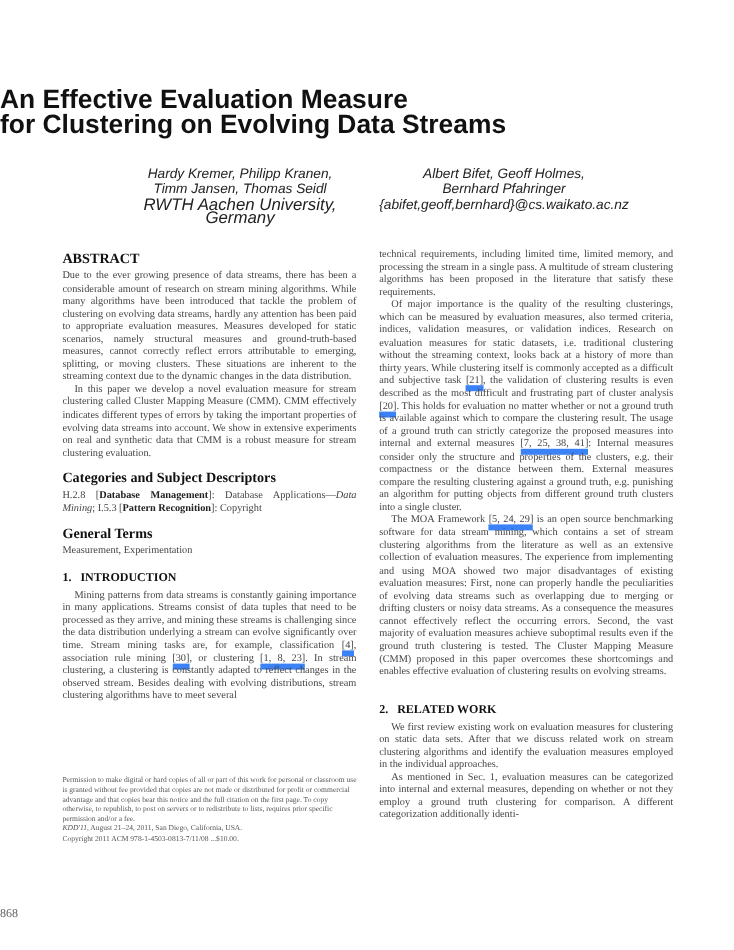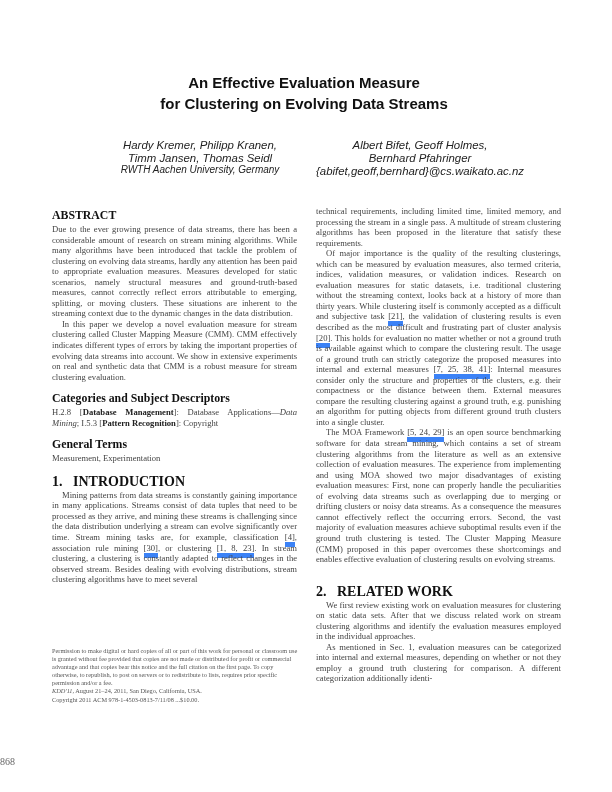--- a/index.html
+++ b/index.html
@@ -1,37 +1,37 @@
 <!DOCTYPE html>
 <html><head>
   <meta charset="utf-8">
   <style>
     html, body { margin: 0; padding: 0; background: #ffffff; }
     body { width: 612px; height: 792px; position: relative; overflow: hidden; color: #333; }
     .title {
-      position: absolute; left: 0; width: 608px; top: 72px; text-align: center;
-      font-family: "Liberation Sans", sans-serif; font-weight: bold; font-size: 15px; line-height: 21px; color: #111;
+      position: absolute; left: 0; width: 608px; top: 72px; 
+      font-family: "Liberation Sans", sans-serif; font-weight: bold; font-size: 22px; line-height: 21px; color: #111;
     }
     .authors {
       position: absolute; top: 139px; text-align: center;
       font-family: "Liberation Sans", sans-serif; color: #222; font-style: italic;
     }
     .authors .names { font-size: 11.4px; line-height: 13px; }
-    .authors .aff { font-size: 10px; line-height: 10.5px; }
+    .authors .aff { font-size: 14px; line-height: 10.5px; }
     .authors .email { font-size: 11.4px; line-height: 13px; }
     #auth-left { left: 100px; width: 200px; }
     #auth-right { left: 305px; width: 230px; }
 
     .col { position: absolute; width: 245px; font-family: "Liberation Serif", serif; font-size: 8.6px; line-height: 10.55px; color: #444; text-align: justify; }
     #col-left { left: 52px; top: 208px; }
     #col-right { left: 316px; top: 206px; }
     .col p { margin: 0; text-indent: 0; hyphens: auto; }
     .col p.ind { text-indent: 10px; }
     .h-sec { font-family: "Liberation Serif", serif; font-weight: bold; color: #111; font-size: 11.8px; margin: 0; line-height: 14px; }
-    .h-sec.big { font-size: 14px; }
+    .h-sec.big { font-size: 10px; }
     .gap-s { height: 9px; }
     .gap-m { height: 11px; }
     .cite { border-bottom: 5px solid #3b82f6; }
     .b { font-weight: bold; color: #222; margin-top: 39px; }
     .i { font-style: italic; }
 
     .footnote {
       position: absolute; left: 52px; top: 647px; width: 248px;
       font-family: "Liberation Serif", serif; font-size: 6.3px; line-height: 8.1px; color: #555; text-align: left;
     }

